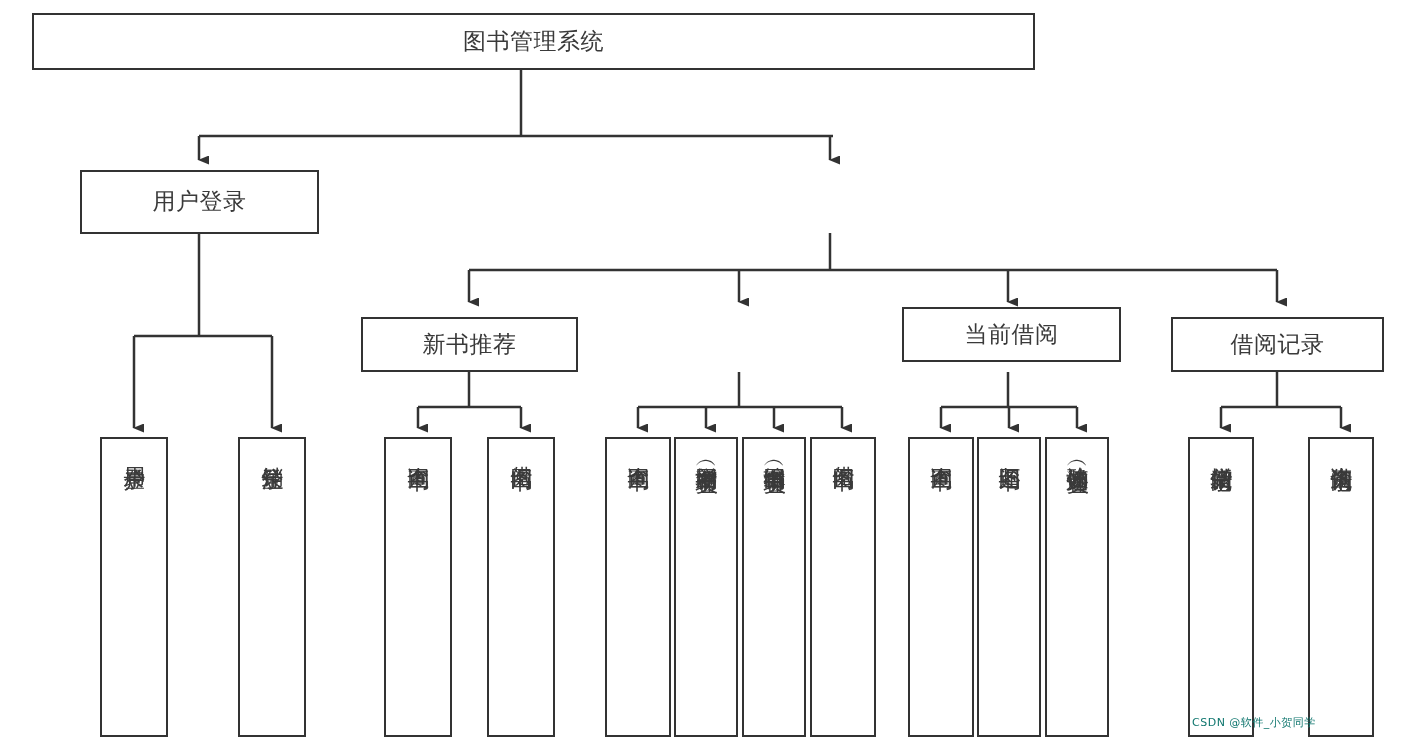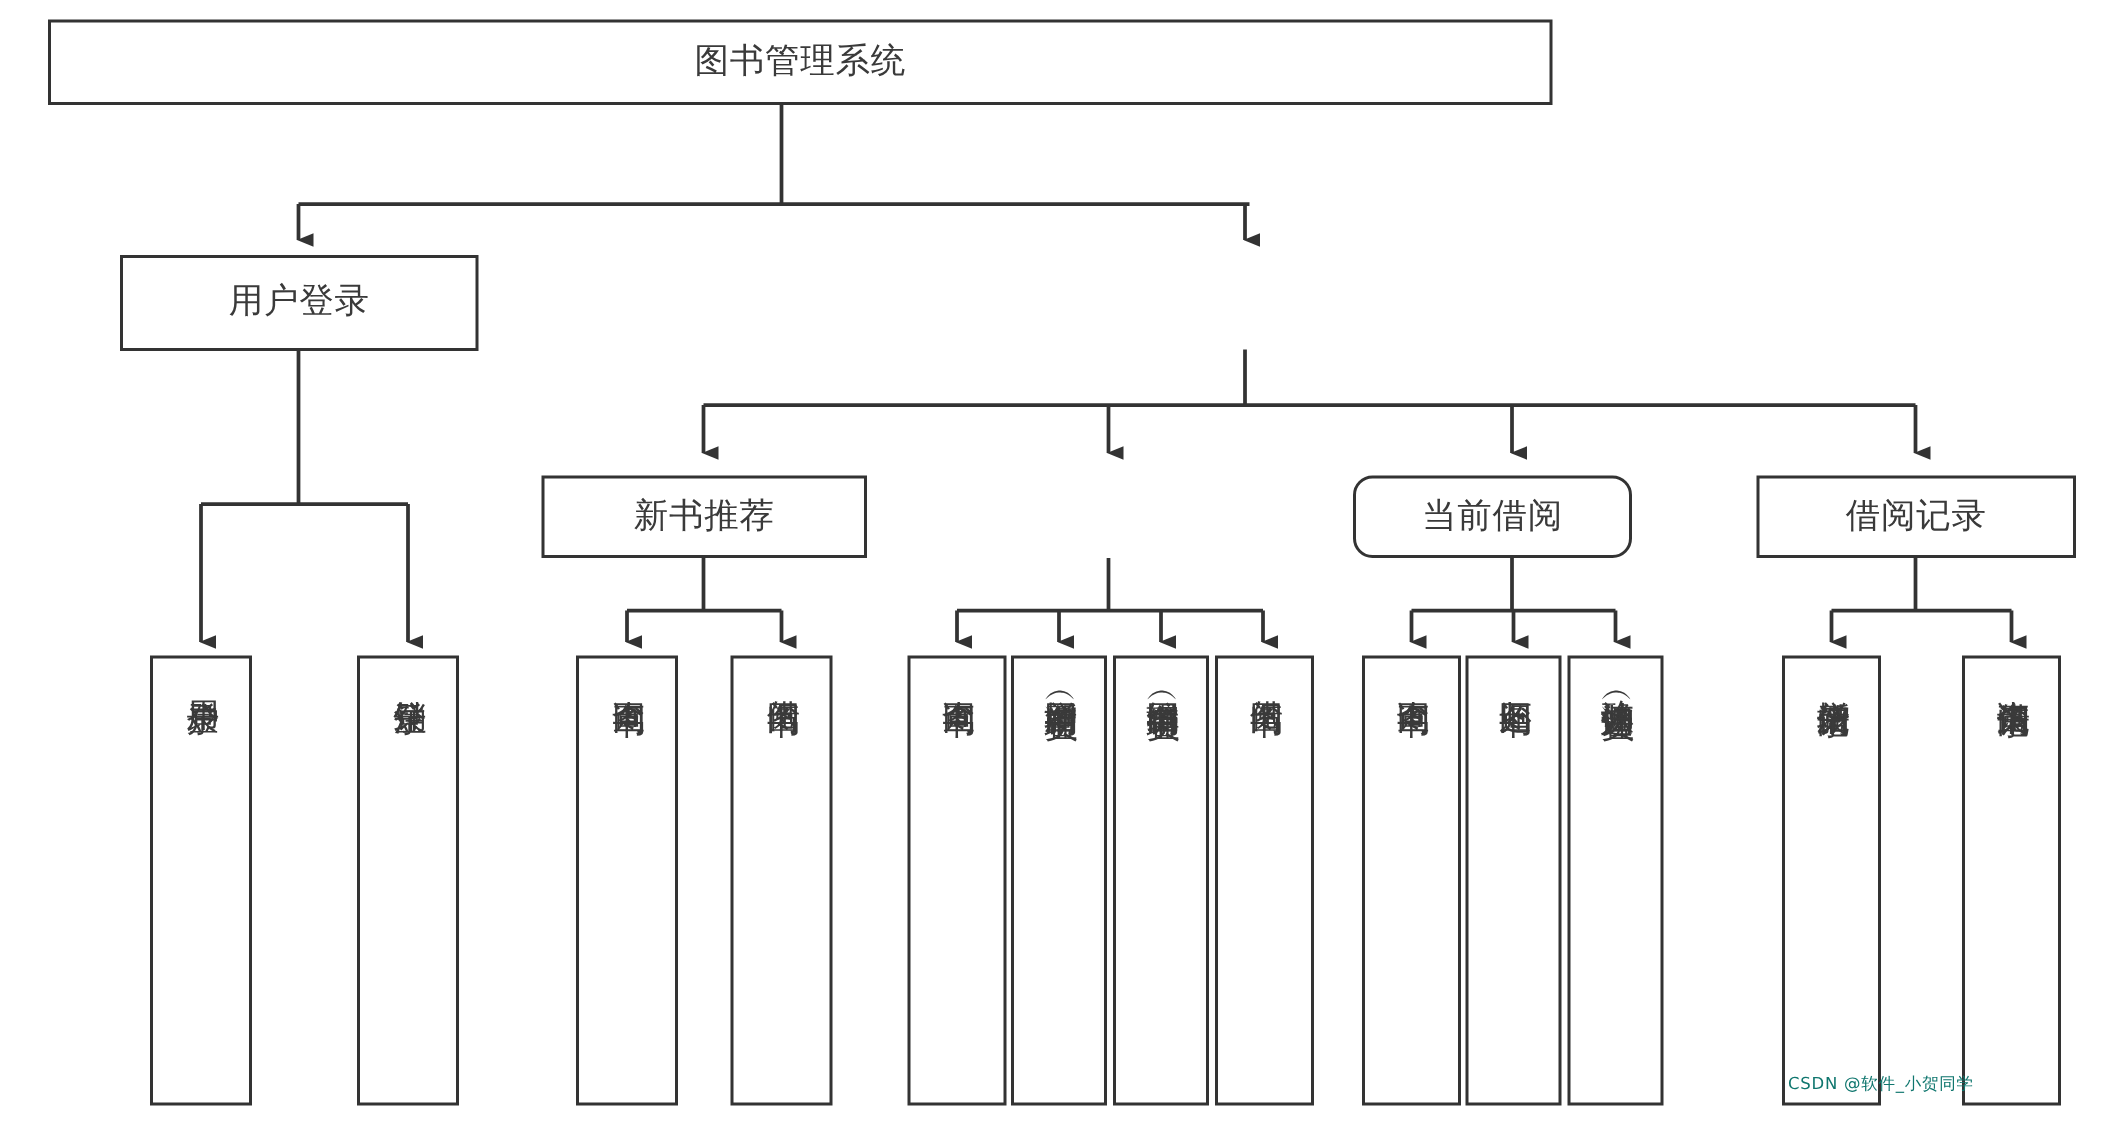--- a/index.html
+++ b/index.html
@@ -124,21 +124,21 @@
   <div class="node-box" style="left:80px; top:170px; width:239px; height:64px;">
     <span class="node-label-h">用户登录</span>
   </div>
 
 
   <div class="node-box" style="left:361px; top:317px; width:217px; height:55px;">
     <span class="node-label-h">新书推荐</span>
   </div>
 
 
-  <div class="node-box" style="left:902px; top:317px; width:186px; height:55px;border-radius:13px;">
+  <div class="node-box" style="left:902px; top:307px; width:219px; height:55px;">
     <span class="node-label-h">当前借阅</span>
   </div>
 
   <div class="node-box" style="left:1171px; top:317px; width:213px; height:55px;">
     <span class="node-label-h">借阅记录</span>
   </div>
 
   <div class="node-box leaf" style="left:100px; top:437px; width:68px; height:300px;">
     <span class="node-label-v">用户登录</span>
   </div>

